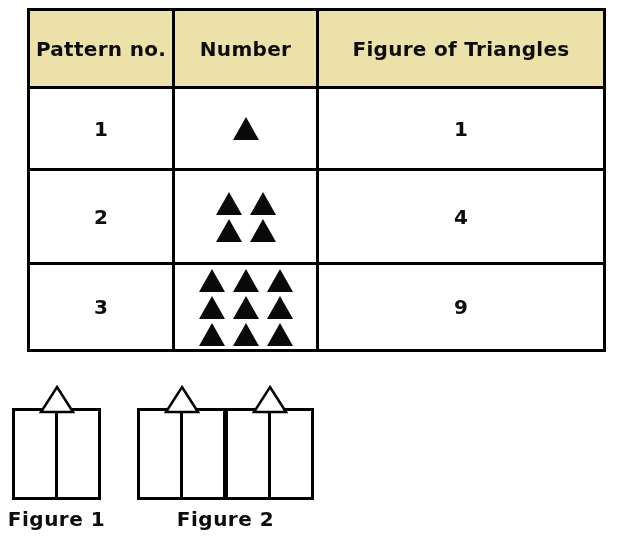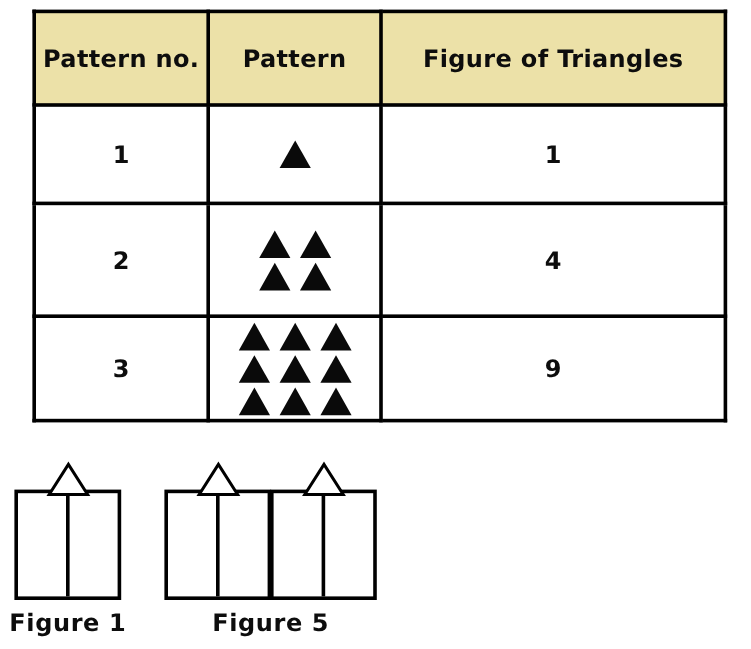--- a/index.html
+++ b/index.html
@@ -115,21 +115,21 @@
 
   <table class="pattern-table">
     <colgroup>
       <col class="col-1">
         <col class="col-2">
         <col class="col-3">
     </colgroup>
     <thead>
       <tr>
         <th>Pattern no.</th>
-        <th>Pattern</th>
+        <th>Number</th>
         <th>Figure of Triangles</th>
       </tr>
     </thead>
     <tbody>
       <tr class="row-1">
         <td>1</td>
         <td class="pattern-cell">
           <div class="tri-grid" style="grid-template-columns: repeat(1, auto);">
               <div class="tri-solid"></div>
             </div>
@@ -188,17 +188,17 @@
             <polygon points="18,2 34,27 2,27"></polygon>
           </svg>
         </div>
         <div class="house-unit">
           <div class="unit-divider"></div>
           <svg class="roof" viewBox="0 0 36 28">
             <polygon points="18,2 34,27 2,27"></polygon>
           </svg>
         </div>
       </div>
-    <div class="figure-label">Figure 5</div>
+    <div class="figure-label">Figure 2</div>
   </div>
 
 
 </div>
 
 </body></html>

